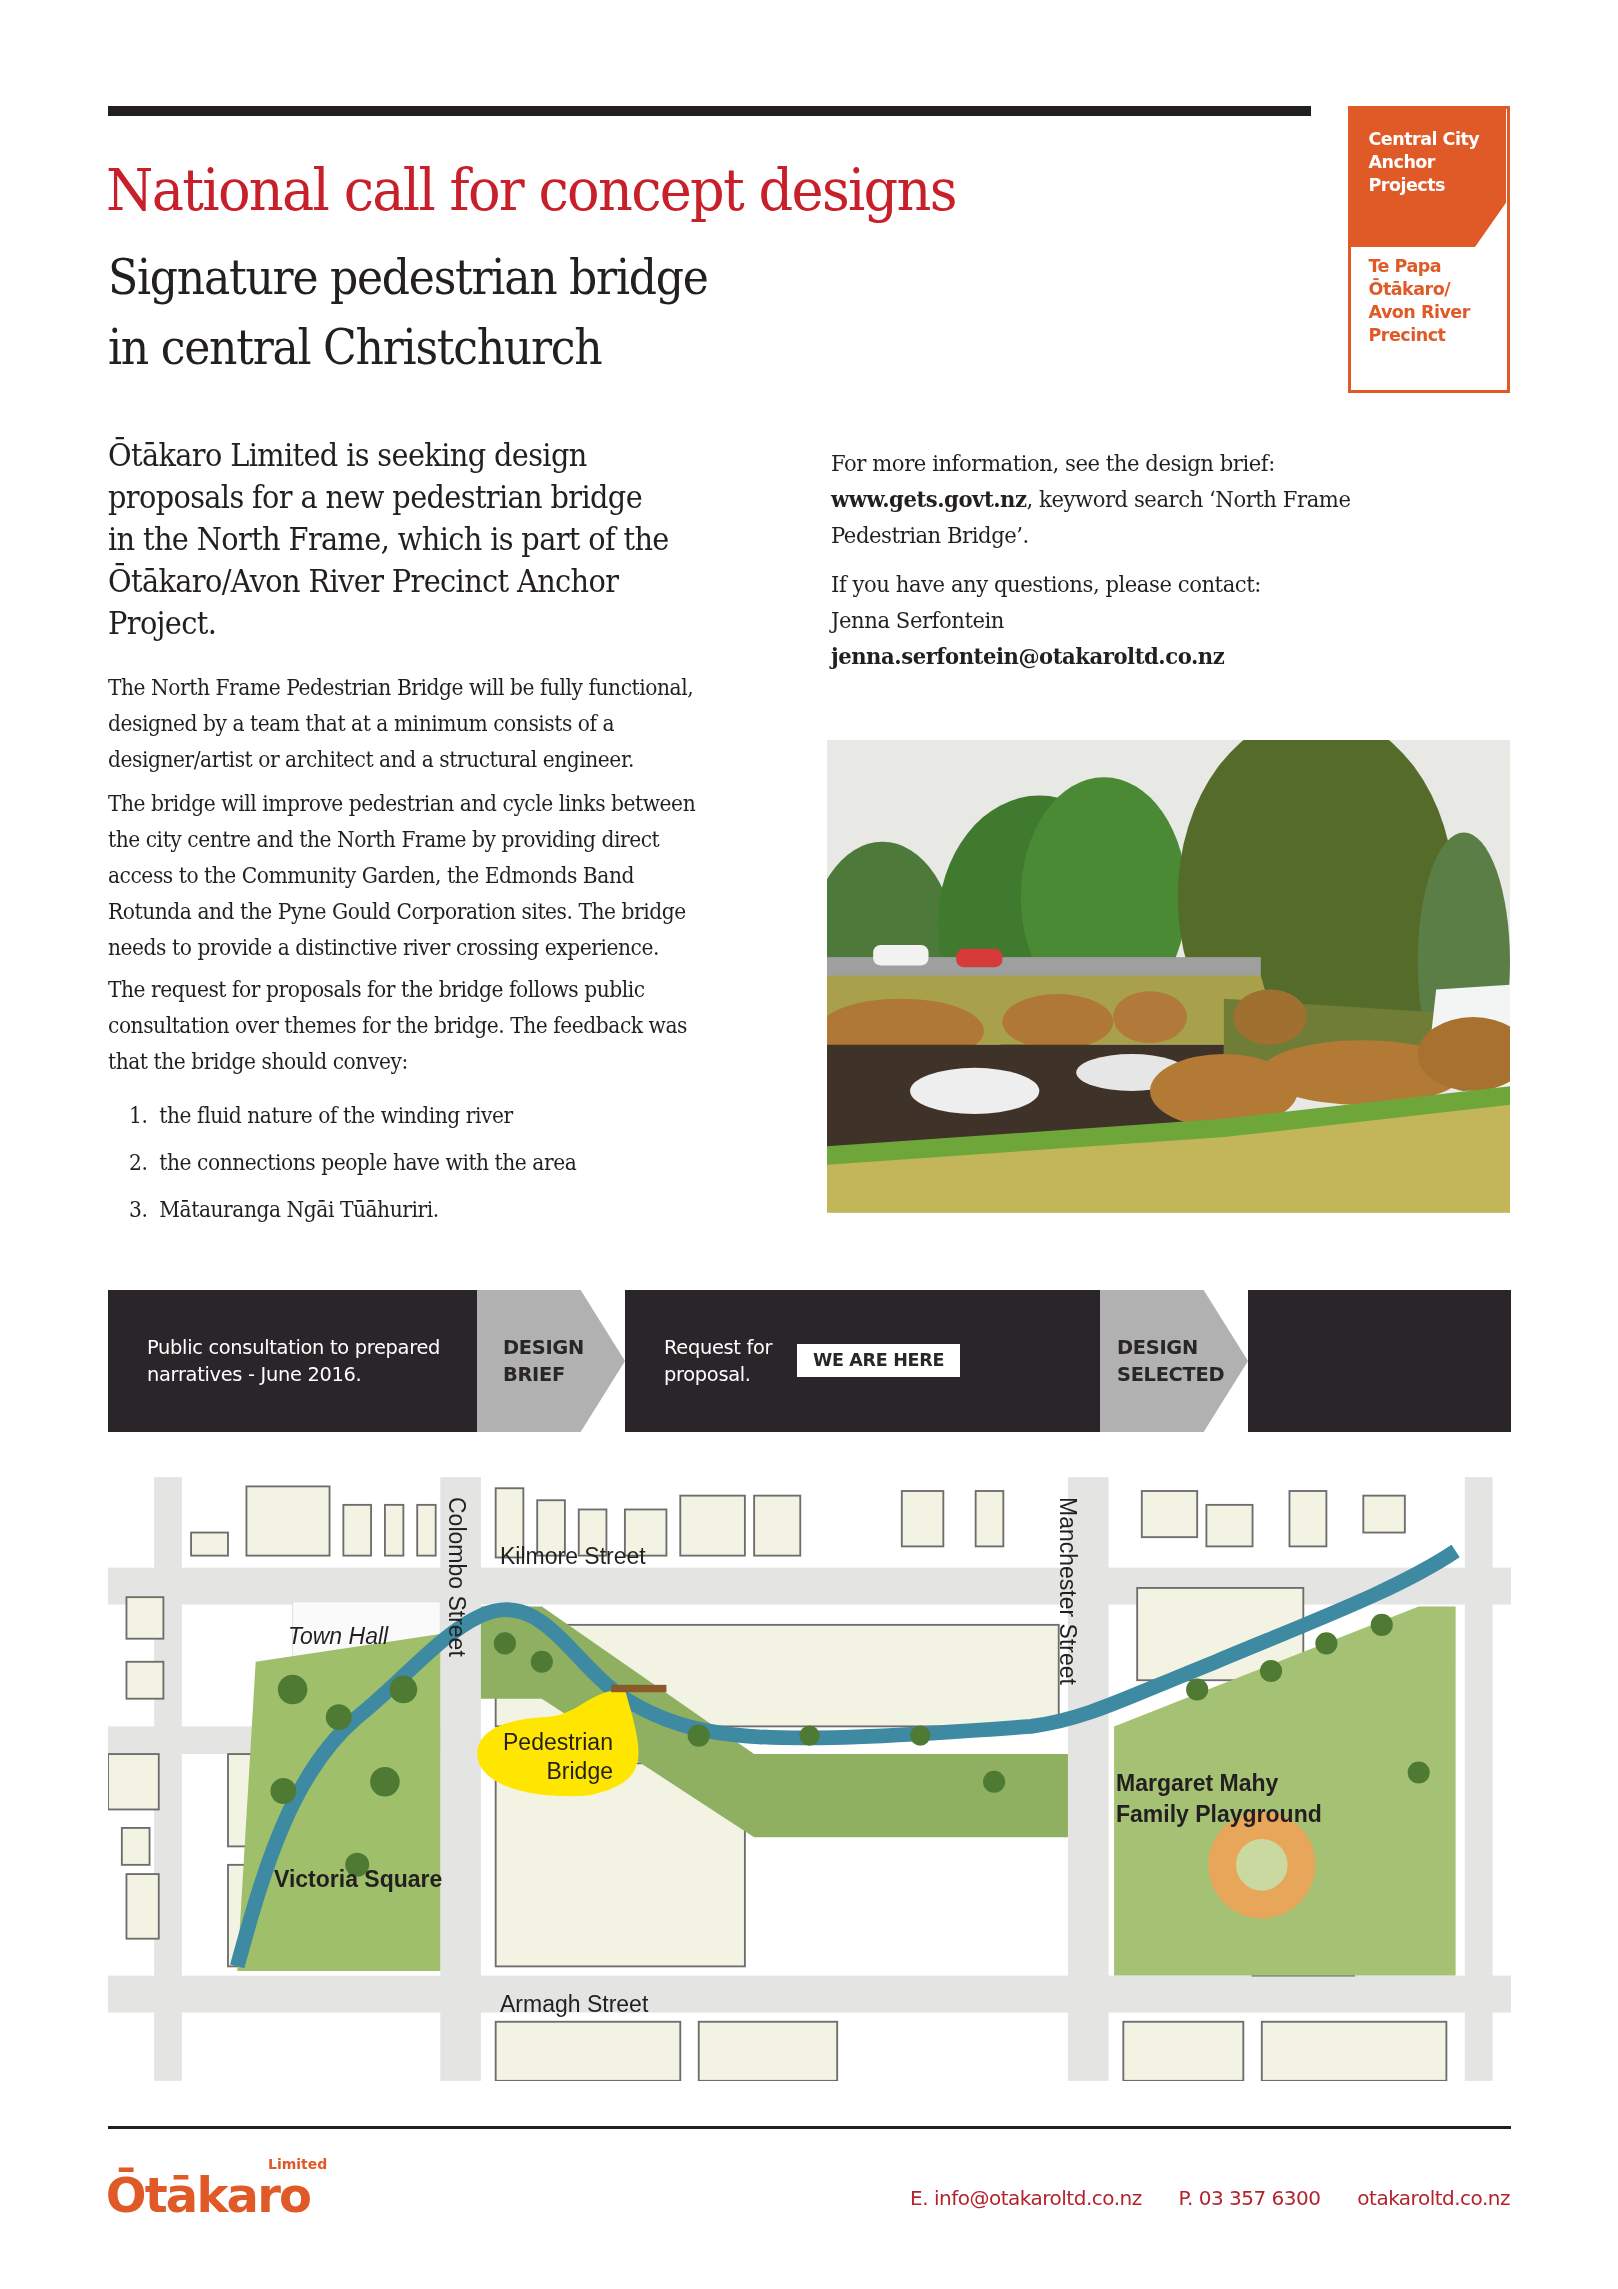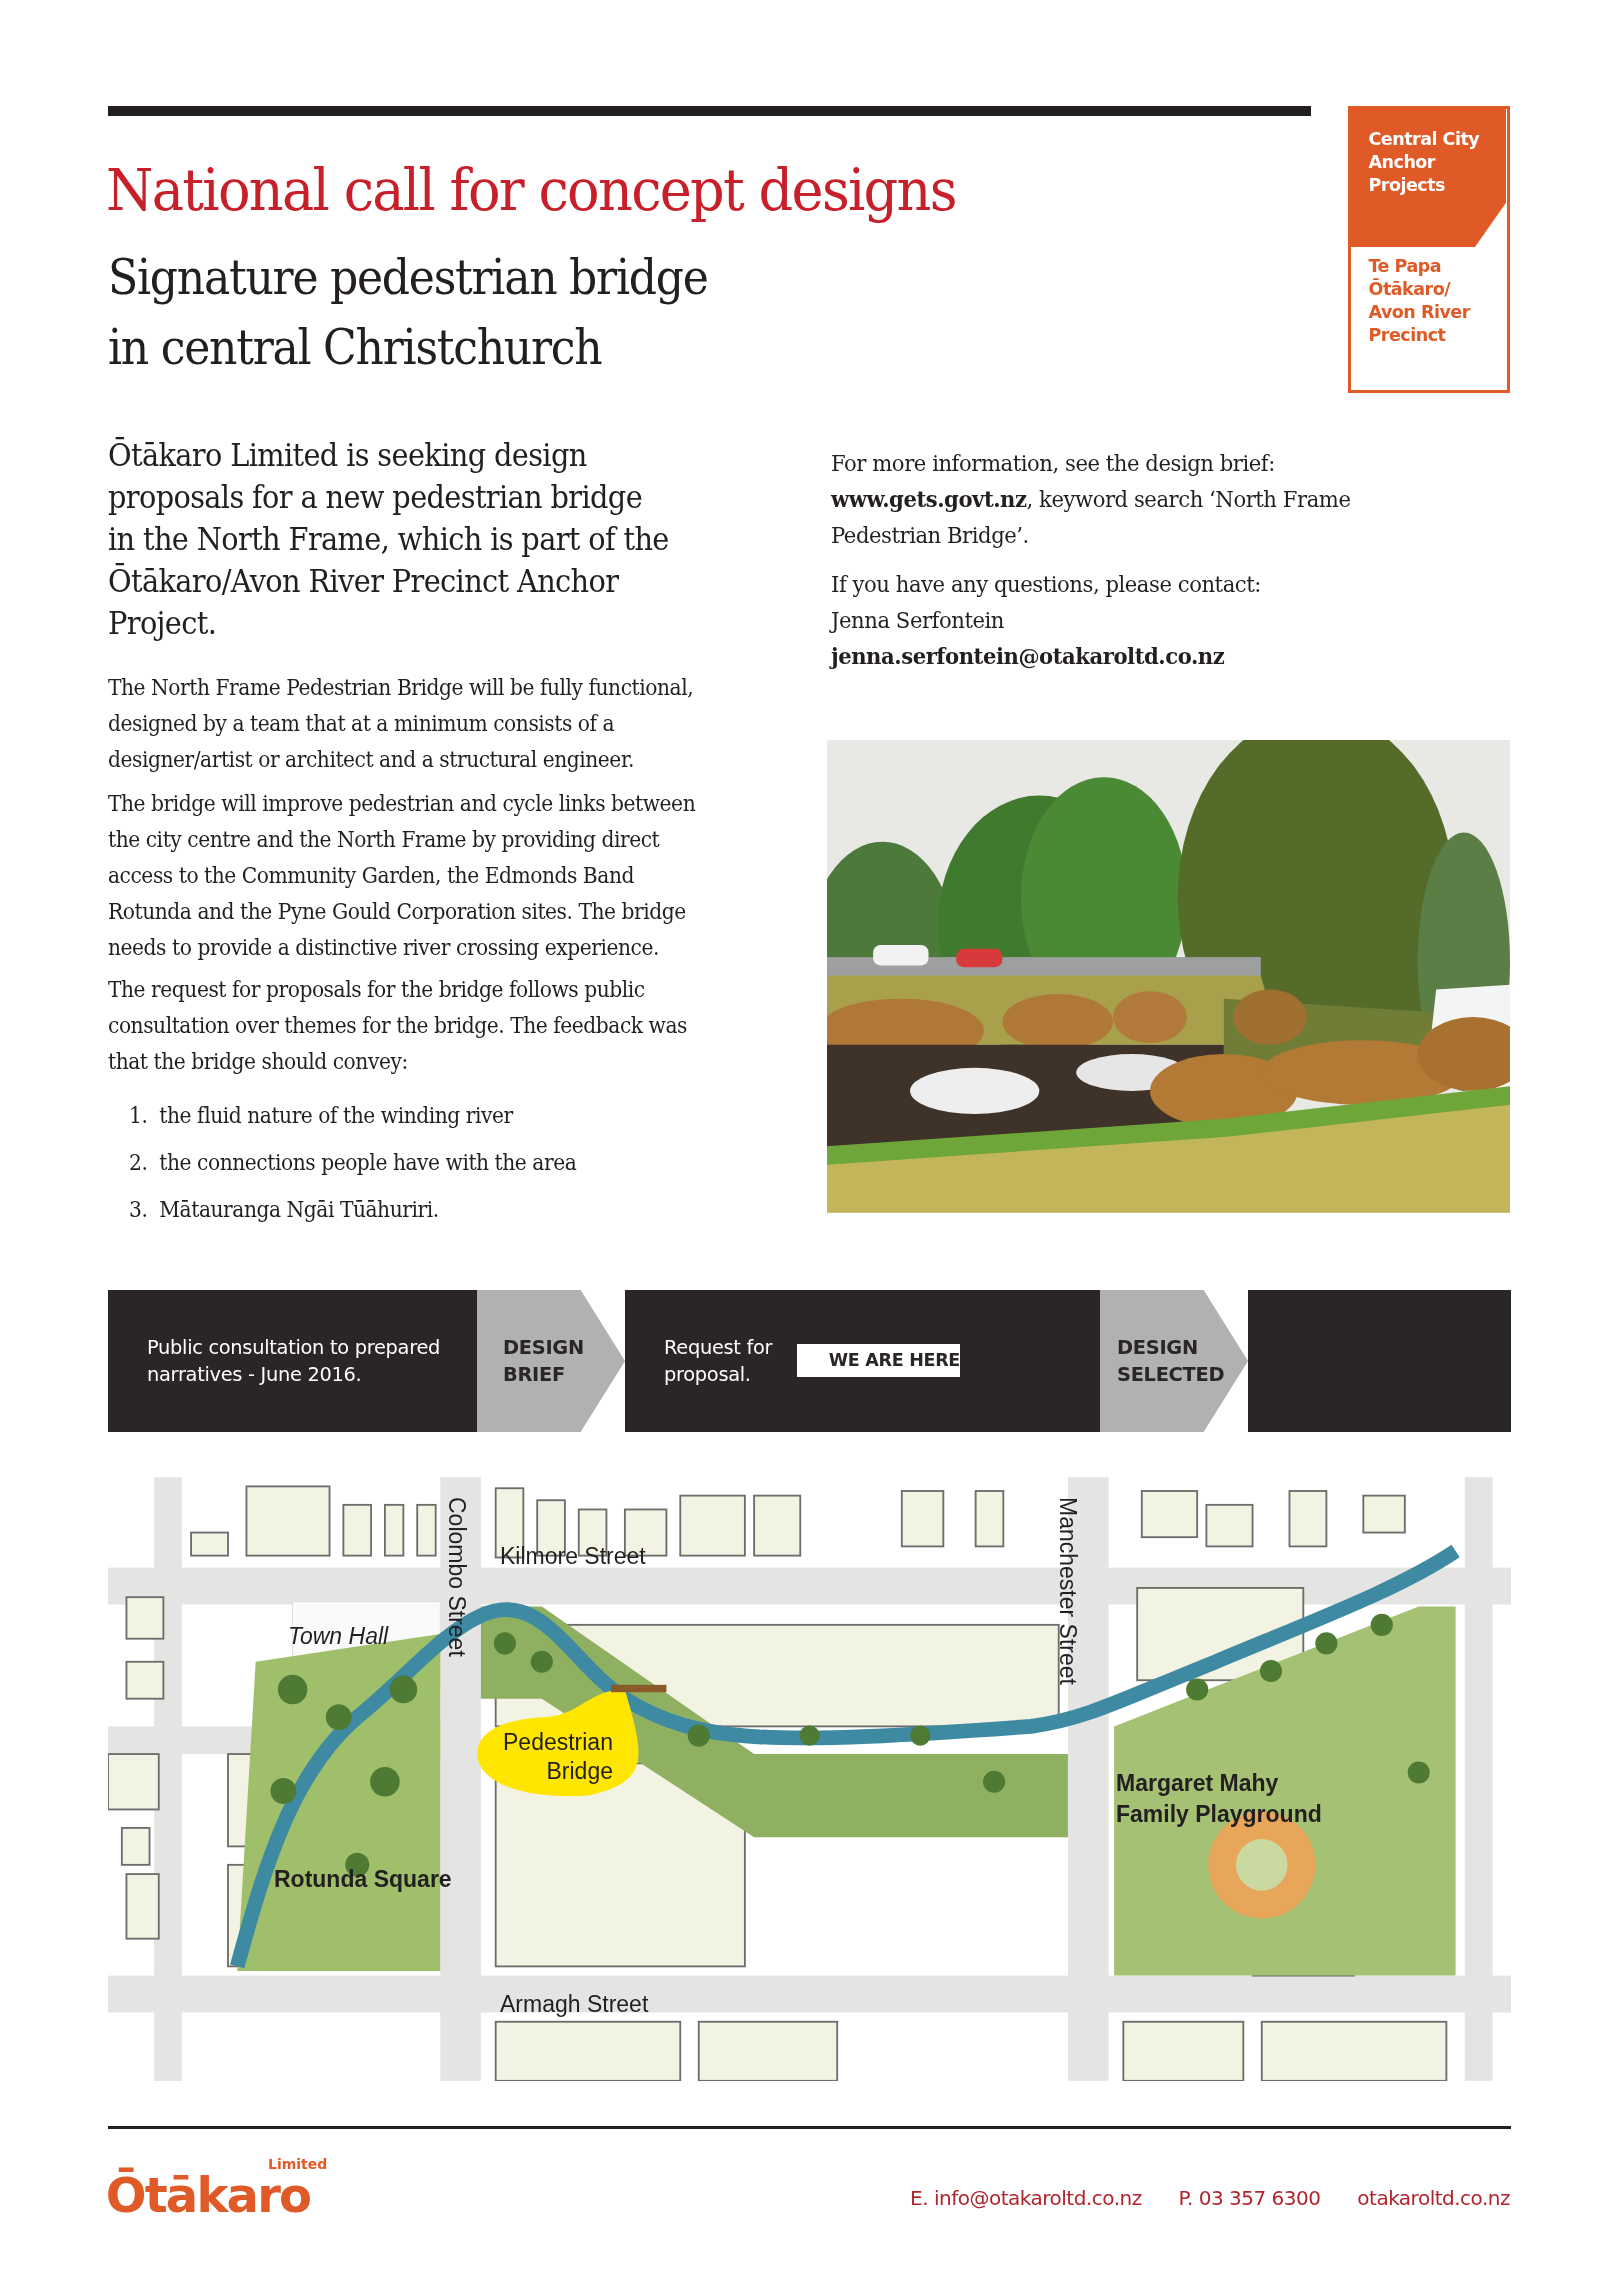--- a/index.html
+++ b/index.html
@@ -30,21 +30,21 @@
   .right-col .gap { height: 13px; }
   .right-col b { font-weight: bold; }
 
   .photo { position: absolute; left: 827px; top: 740px; width: 683px; height: 473px; overflow: hidden; background: #ececea; }
 
   .timeline { position: absolute; left: 108px; top: 1290px; width: 1403px; height: 142px; }
   .tl-dark { position: absolute; top: 0; height: 142px; background: #2a2529; }
   .tl-arrow { position: absolute; top: 0; height: 142px; background: #b1b1b1; clip-path: polygon(0 0, 70% 0, 100% 50%, 70% 100%, 0 100%); }
   .tl-text { position: absolute; color: #ffffff; font-family: "DejaVu Sans", sans-serif; font-size: 19.4px; line-height: 27px; white-space: nowrap; letter-spacing: -0.3px; }
   .tl-label { position: absolute; color: #2a2529; font-family: "DejaVu Sans", sans-serif; font-weight: bold; font-size: 19.4px; line-height: 27px; white-space: nowrap; letter-spacing: -0.3px; }
-  .we-here { position: absolute; left: 689px; top: 54px; width: 163px; height: 33px; background: #ffffff; color: #2a2529; font-family: "DejaVu Sans", sans-serif; font-weight: bold; font-size: 17.5px; line-height: 33px; text-align: right; letter-spacing: -0.3px; white-space: nowrap; }
+  .we-here { position: absolute; left: 689px; top: 54px; width: 163px; height: 33px; background: #ffffff; color: #2a2529; font-family: "DejaVu Sans", sans-serif; font-weight: bold; font-size: 17.5px; line-height: 33px; text-align: center; letter-spacing: -0.3px; white-space: nowrap; }
 
   .map { position: absolute; left: 108px; top: 1477px; width: 1403px; height: 604px; overflow: hidden; background: #ffffff; }
   .map-label { position: absolute; font-family: "Liberation Sans", sans-serif; font-size: 23px; color: #231f20; white-space: nowrap; }
   .map-label.bold { font-weight: bold; }
   .map-label.vert { writing-mode: vertical-rl; }
 
   .bottom-rule { position: absolute; left: 108px; top: 2126px; width: 1403px; height: 2.8px; background: #231f20; }
 
   .logo { position: absolute; left: 102px; top: 2156px; width: 249px; height: 69px; }
   .logo-mark { position: absolute; left: 3.7px; top: 11px; font-family: "DejaVu Sans", sans-serif; font-weight: bold; font-size: 48px; color: #e05a28; letter-spacing: -1.8px; }
@@ -262,21 +262,21 @@
 
     <path d="M 470,260 C 510,260 520,230 560,230 C 580,300 590,330 520,345 C 450,350 400,330 400,300 C 400,270 440,262 470,260 Z" fill="#ffe600"></path>
     <rect x="545" y="225" width="60" height="8" fill="#8b5a2b"></rect>
   </svg>
 
   <div class="map-label" style="left:392px; top:66px;">Kilmore Street</div>
   <div class="map-label" style="left:392px; top:514px;">Armagh Street</div>
   <div class="map-label vert" style="left:335px; top:20px;">Colombo Street</div>
   <div class="map-label vert" style="left:946px; top:20px;">Manchester Street</div>
   <div class="map-label" style="left:180px; top:146px;font-style:italic;">Town Hall</div>
-  <div class="map-label bold" style="left:166px; top:389px;">Rotunda Square</div>
+  <div class="map-label bold" style="left:166px; top:389px;">Victoria Square</div>
   <div class="map-label" style="left:395px; top:251px; text-align:right; line-height:29px;">
     <div>Pedestrian</div>
     <div>Bridge</div>
   </div>
   <div class="map-label bold" style="left:1008px; top:291px; line-height:31px;">
     <div>Margaret Mahy</div>
     <div>Family Playground</div>
   </div>
 </div>
 

